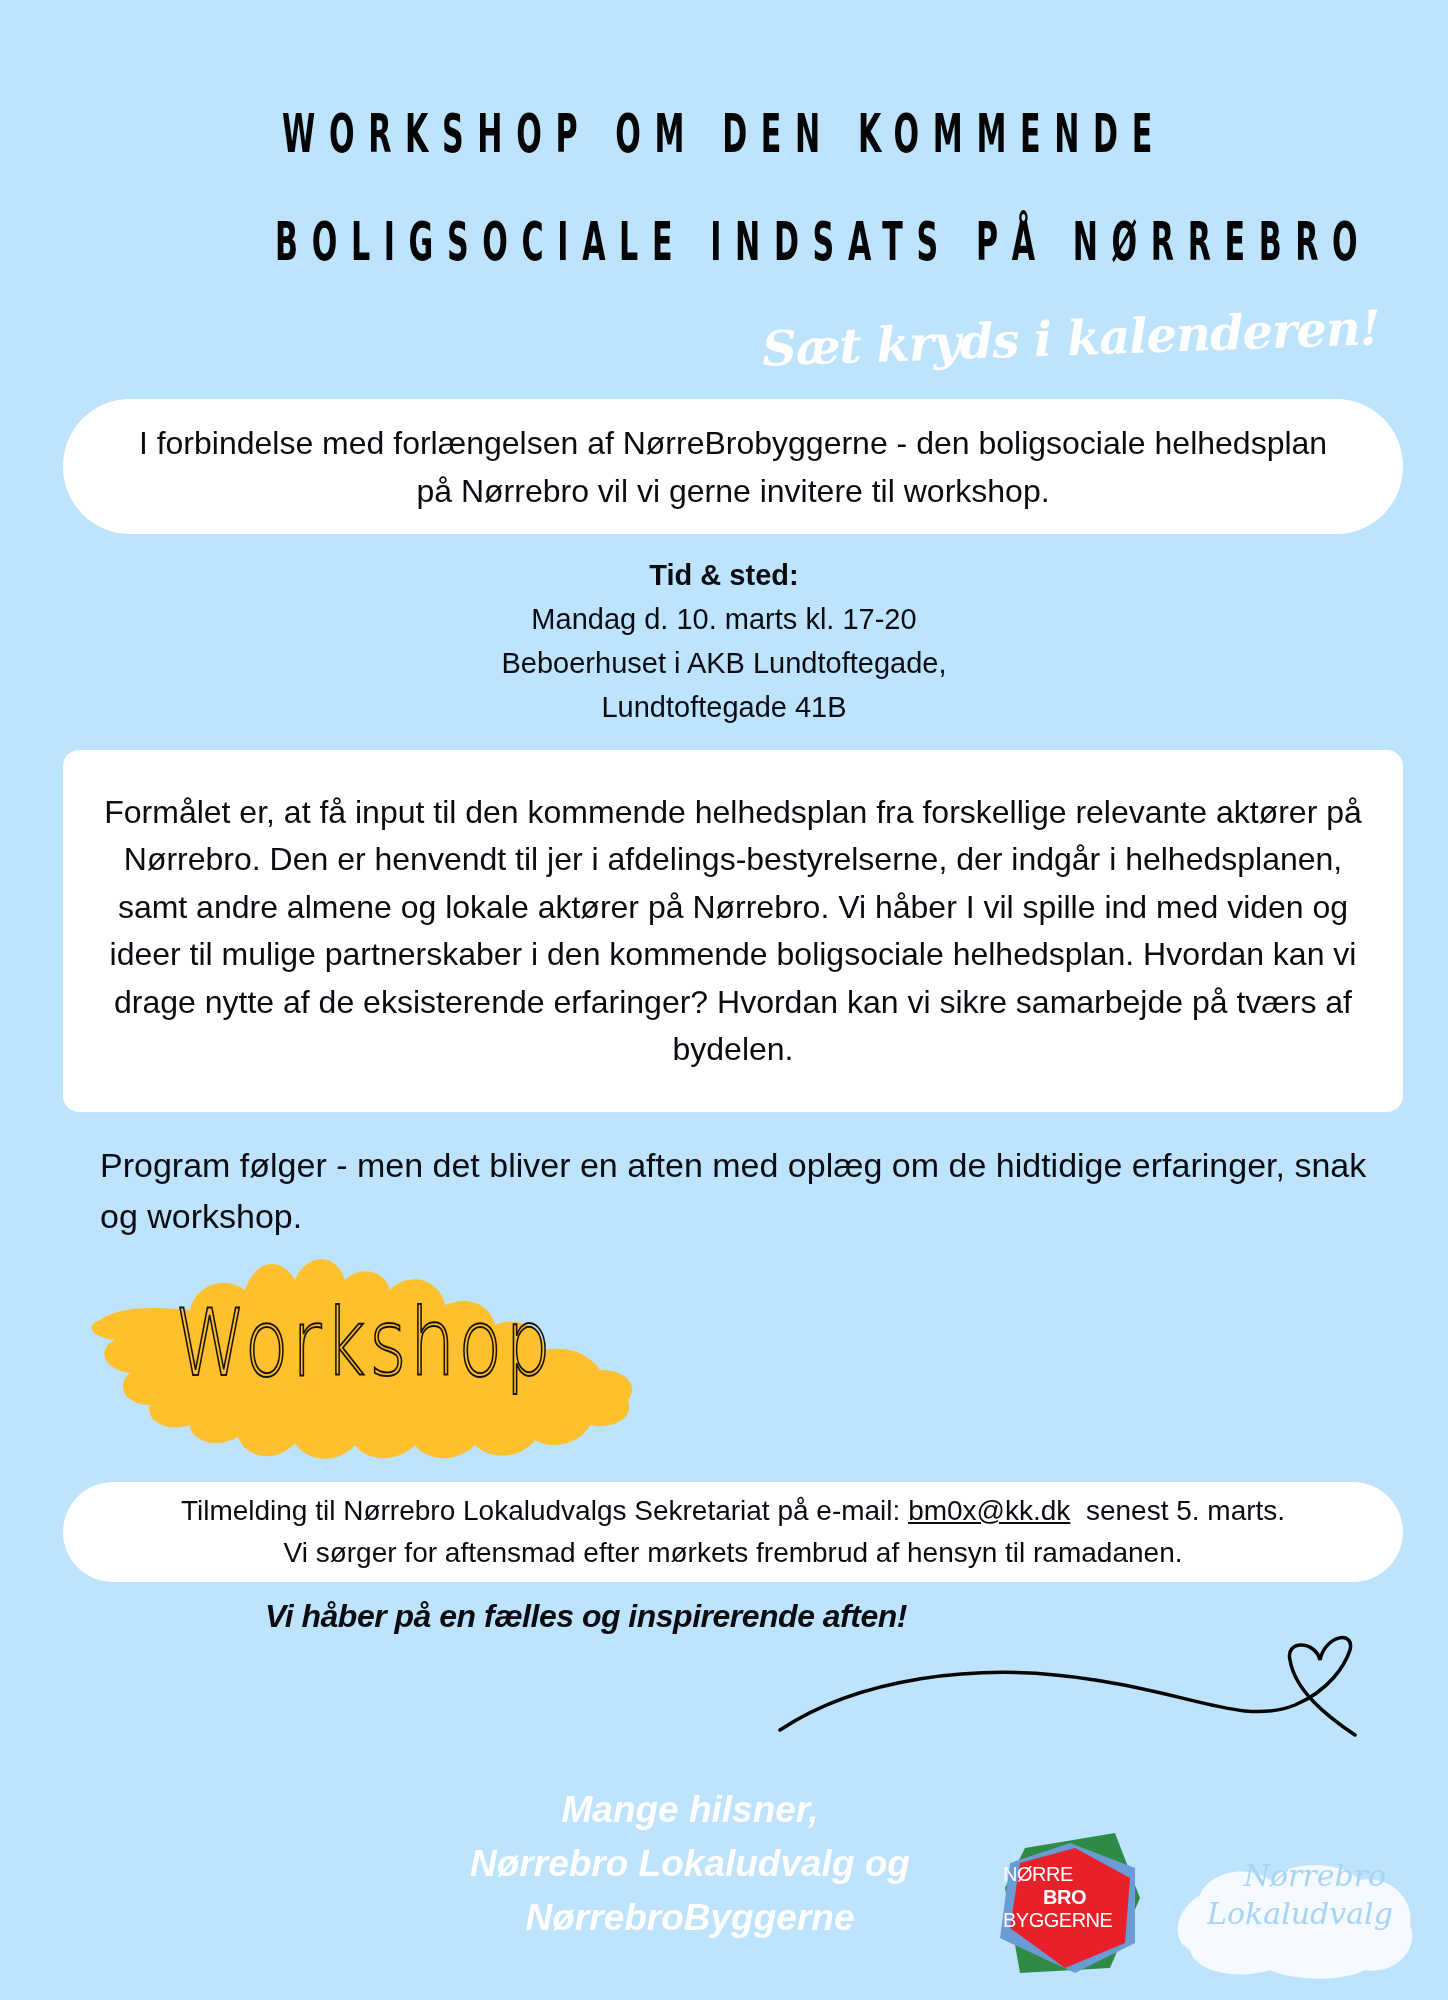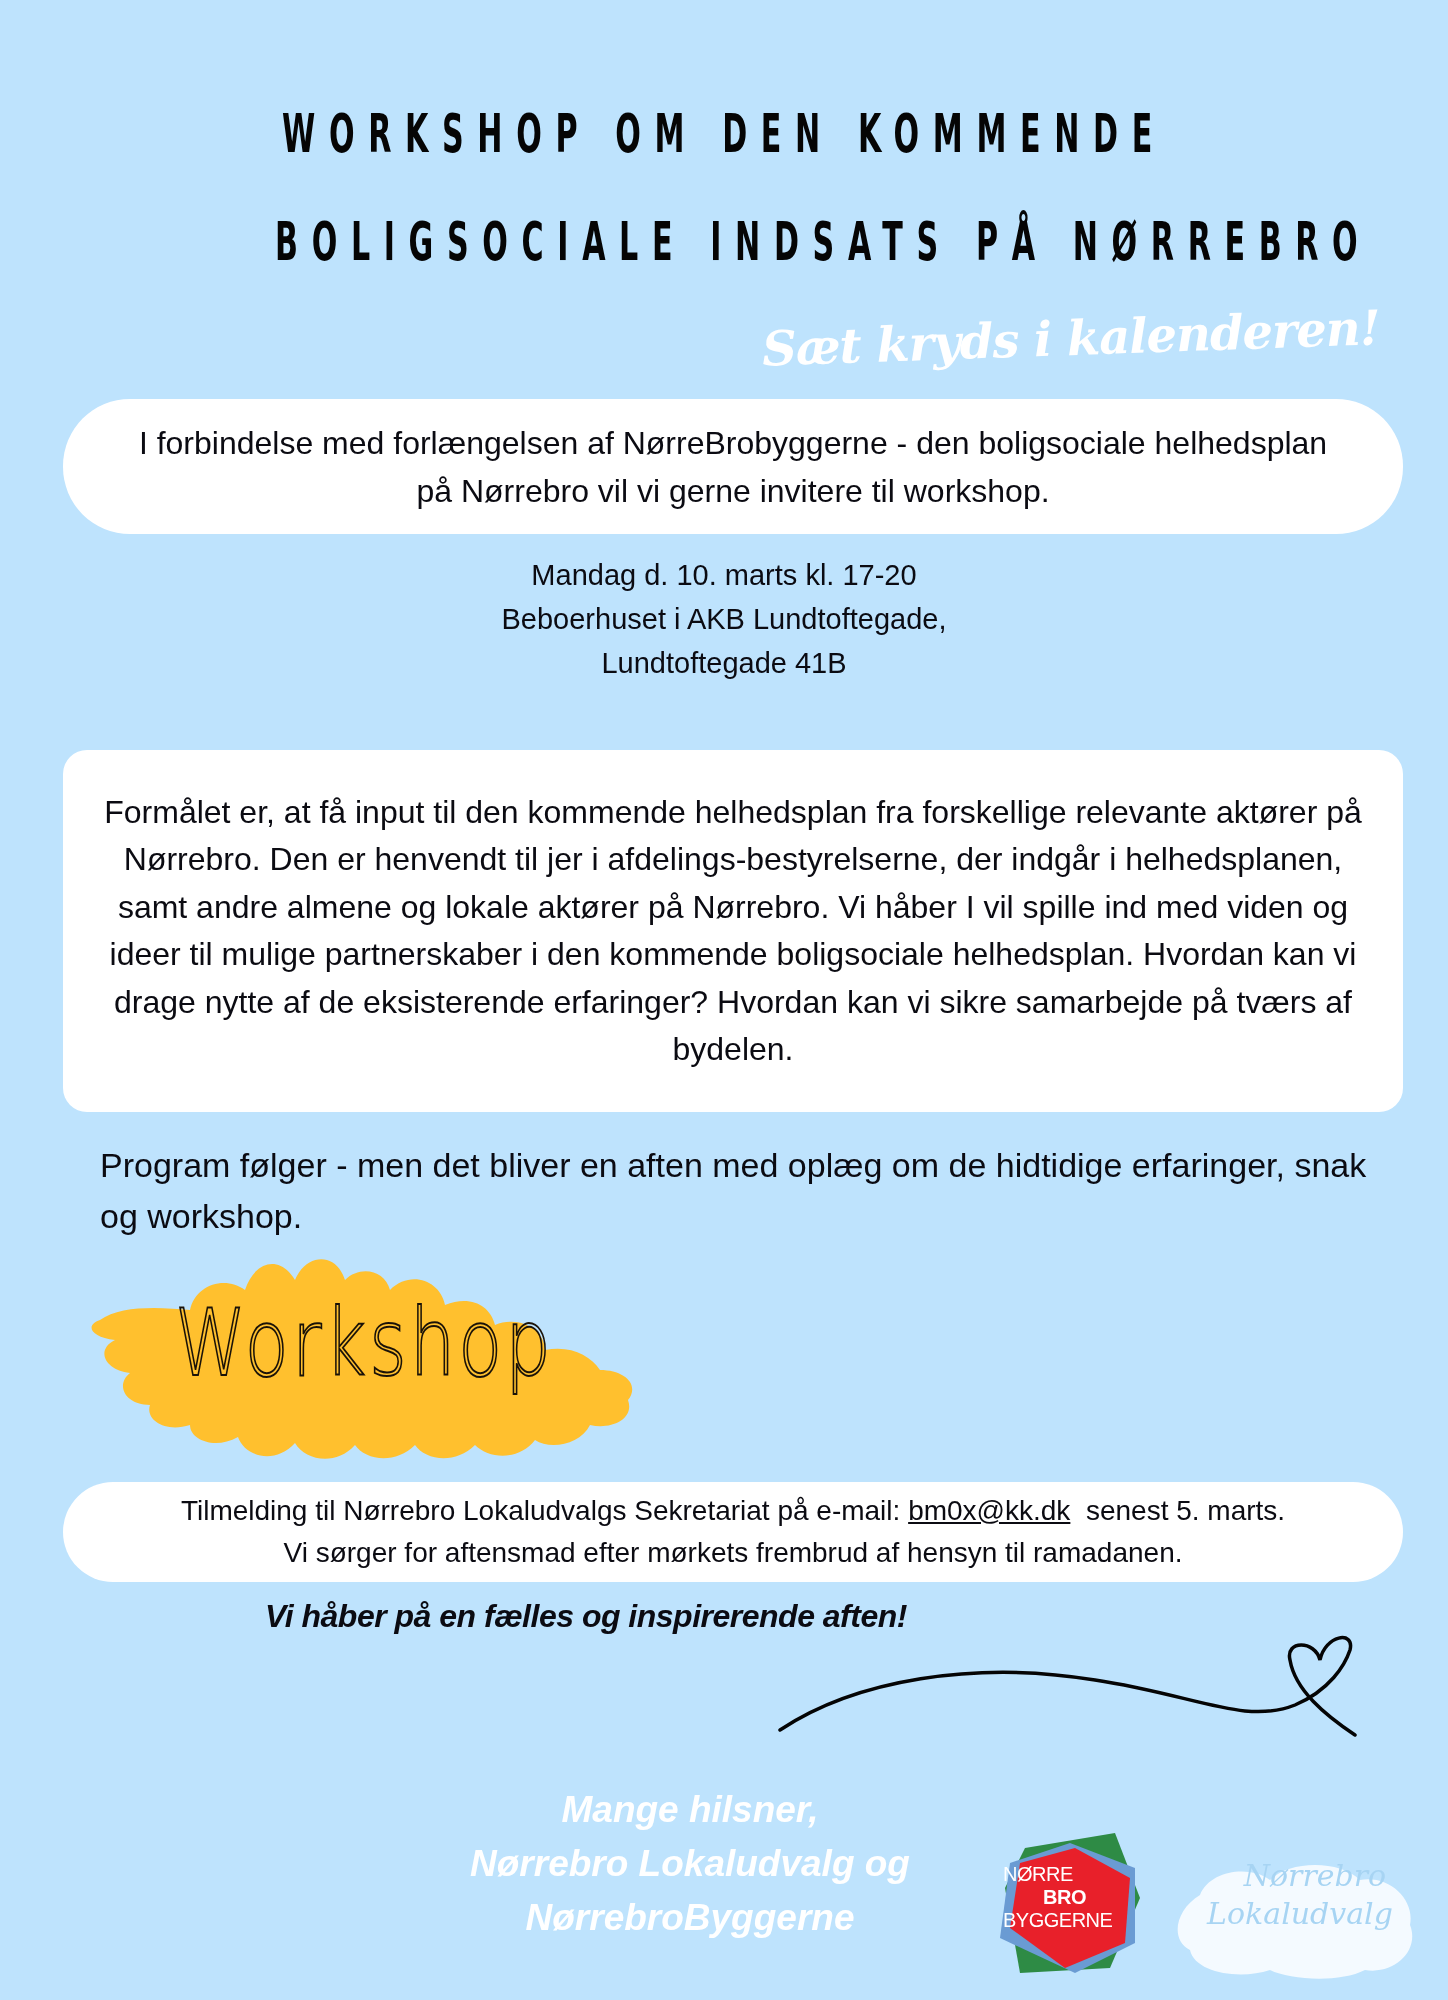--- a/index.html
+++ b/index.html
@@ -41,21 +41,21 @@
     transform: rotate(-2deg);
   }
 
   .pill {
     background: #ffffff;
     left: 63px; width: 1340px;
     display: flex; align-items: center; justify-content: center;
     text-align: center;
   }
   .pill-intro { top: 399px; height: 135px; border-radius: 67px; font-size: 32px; line-height: 48px; padding: 0 60px; }
-  .pill-purpose { top: 750px; height: 362px; border-radius: 24px; font-size: 32px; line-height: 47.5px; padding: 0 40px; }
+  .pill-purpose { top: 750px; height: 362px; border-radius: 16px; font-size: 32px; line-height: 47.5px; padding: 0 40px; }
   .pill-signup { top: 1482px; height: 100px; border-radius: 50px; font-size: 28px; line-height: 42px; padding: 0 20px; }
 
   .when { top: 553px; left: 0; width: 1448px; font-size: 29px; line-height: 44px; }
   .when .label { font-weight: bold; }
 
   .program { top: 1140px; left: 100px; width: 1300px; font-size: 34px; line-height: 51px; text-align: left; }
 
   .blob { left: 80px; top: 1245px; width: 575px; height: 225px; }
   .blob-text {
     left: 175px; top: 1290px;
@@ -105,20 +105,21 @@
 
 <div class="abs title title-line-1">Workshop om den kommende</div>
 <div class="abs title title-line-2">boligsociale indsats på Nørrebro</div>
 <div class="abs subtitle">Sæt kryds i kalenderen!</div>
 
 <div class="abs pill pill-intro">
   <span>I forbindelse med forlængelsen af NørreBrobyggerne - den boligsociale helhedsplan på Nørrebro vil vi gerne invitere til workshop.</span>
 </div>
 
 <div class="abs when center">
+  <div class="label">Tid &amp; sted:</div>
   <div>Mandag d. 10. marts kl. 17-20</div>
   <div>Beboerhuset i AKB Lundtoftegade,</div>
   <div>Lundtoftegade 41B</div>
 </div>
 
 <div class="abs pill pill-purpose">
   <span>Formålet er, at få input til den kommende helhedsplan fra forskellige relevante aktører på Nørrebro. Den er henvendt til jer i afdelings-bestyrelserne, der indgår i helhedsplanen, samt andre almene og lokale aktører på Nørrebro. Vi håber I vil spille ind med viden og ideer til mulige partnerskaber i den kommende boligsociale helhedsplan. Hvordan kan vi drage nytte af de eksisterende erfaringer? Hvordan kan vi sikre samarbejde på tværs af bydelen.</span>
 </div>
 
 <div class="abs program">Program følger - men det bliver en aften med oplæg om de hidtidige erfaringer, snak og workshop.</div>

